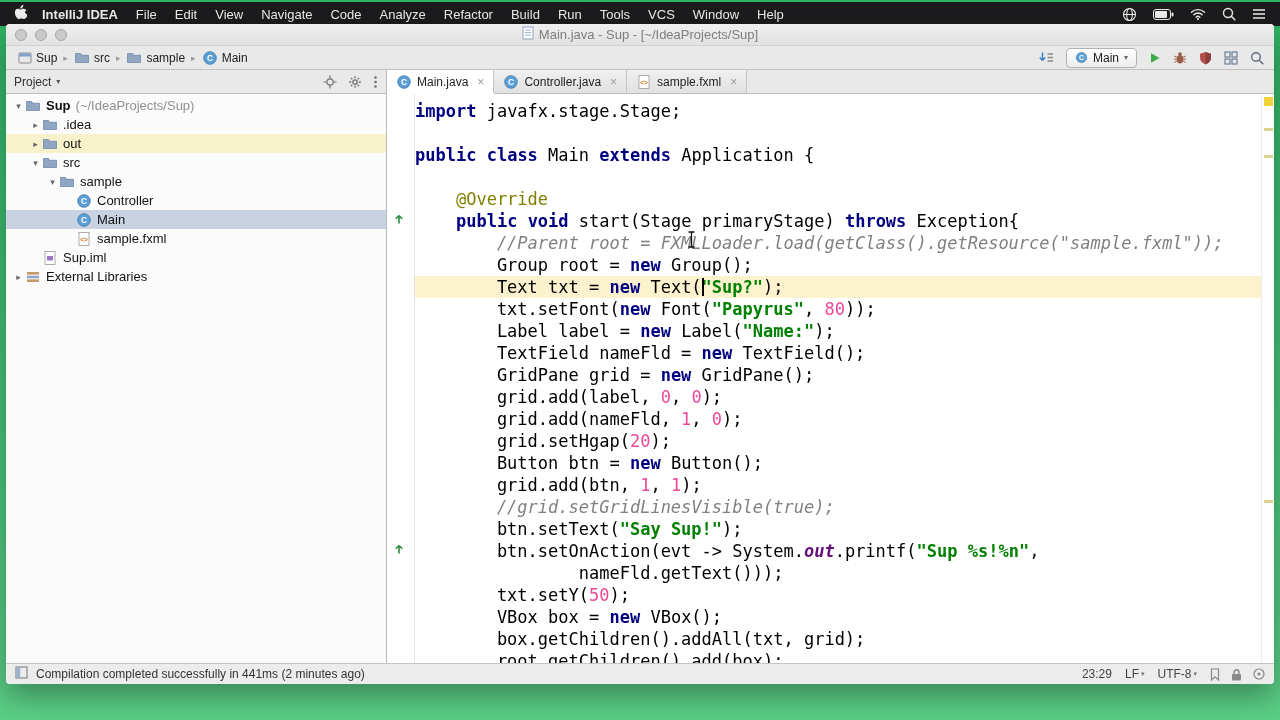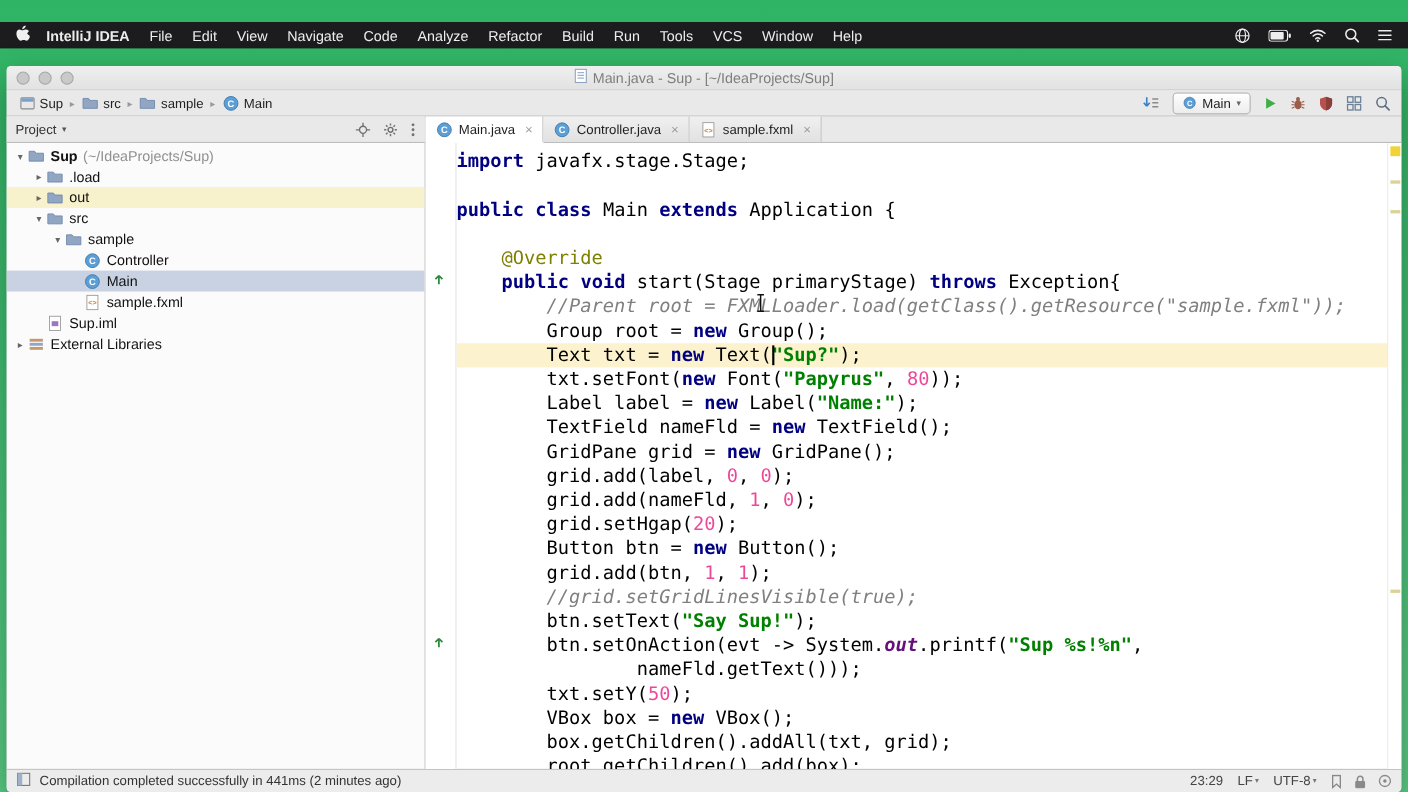--- a/index.html
+++ b/index.html
@@ -3,34 +3,34 @@
 <meta charset="utf-8">
 <style>
   * { margin:0; padding:0; box-sizing:border-box; }
   html,body { width:1280px; height:720px; overflow:hidden; }
   body { font-family:"Liberation Sans", sans-serif; }
 
   .frame { position:relative; width:1280px; height:720px;
            background:linear-gradient(180deg,#2fb364 0%,#46c276 55%,#5bcf86 100%); }
 
   
-  .menubar { position:absolute; top:20px; left:0; width:1280px; height:22px;
+  .menubar { position:absolute; top:2px; left:0; width:1280px; height:22px;
              background:#1c1c1e; color:#ededed; font-size:13px;
              display:flex; align-items:center; padding:12px 14px; }
   .apple-wrap { display:flex; align-items:center; margin-right:6px; }
   .menu-item { padding:0 9px; white-space:nowrap; }
   .menu-item.app { font-weight:bold; }
   .menu-right { margin-left:auto; display:flex; align-items:center; gap:16px; }
   .menu-status-icon { display:inline-flex; align-items:center; }
 
   
   .screen { position:absolute; top:24px; left:6px; width:1268px; height:660px;
             background:#ececec; border-radius:4px; overflow:hidden;
             box-shadow:0 12px 30px rgba(0,0,0,.35);
-            display:flex; flex-direction:column;margin-top:36px; }
+            display:flex; flex-direction:column; }
 
   .titlebar { height:22px; background:linear-gradient(#efefef,#e2e2e2);
               border-bottom:1px solid #d2d2d2; position:relative;
               display:flex; align-items:center; justify-content:center; }
   .traffic { position:absolute; left:9px; top:5px; display:flex; gap:8px; }
   .tl { width:12px; height:12px; border-radius:50%; background:#c9c9c9; border:1px solid #a8a8a8; }
   .title-wrap { display:flex; align-items:center; gap:5px; font-size:13px; color:#7e7e7e; }
 
   .toolbar { height:24px; background:#e9e9e9; border-bottom:1px solid #c2c2c2;
              display:flex; align-items:center; padding:0 10px; }
@@ -312,21 +312,21 @@
               <span class="tree-label bold">Sup</span>
               <span class="tree-extra"> (~/IdeaProjects/Sup)</span>
             </div>
             <div class="tree-row" style="padding-left: 23px;">
               <span class="tree-arrow">▸</span>
               <span class="tree-icon" style="display: inline-flex;">
                 <svg width="16" height="16" viewBox="0 0 16 16">
                   <path d="M1.5 3.5h5l1.4 1.8h6.6v7.2H1.5z" fill="#90a6c3" stroke="#7088ab" stroke-width="0.8"></path>
                 </svg>
               </span>
-              <span class="tree-label">.load</span>
+              <span class="tree-label">.idea</span>
             </div>
             <div class="tree-row cream" style="padding-left: 23px;">
               <span class="tree-arrow">▸</span>
               <span class="tree-icon" style="display: inline-flex;">
                 <svg width="16" height="16" viewBox="0 0 16 16">
                   <path d="M1.5 3.5h5l1.4 1.8h6.6v7.2H1.5z" fill="#90a6c3" stroke="#7088ab" stroke-width="0.8"></path>
                 </svg>
               </span>
               <span class="tree-label">out</span>
             </div>

